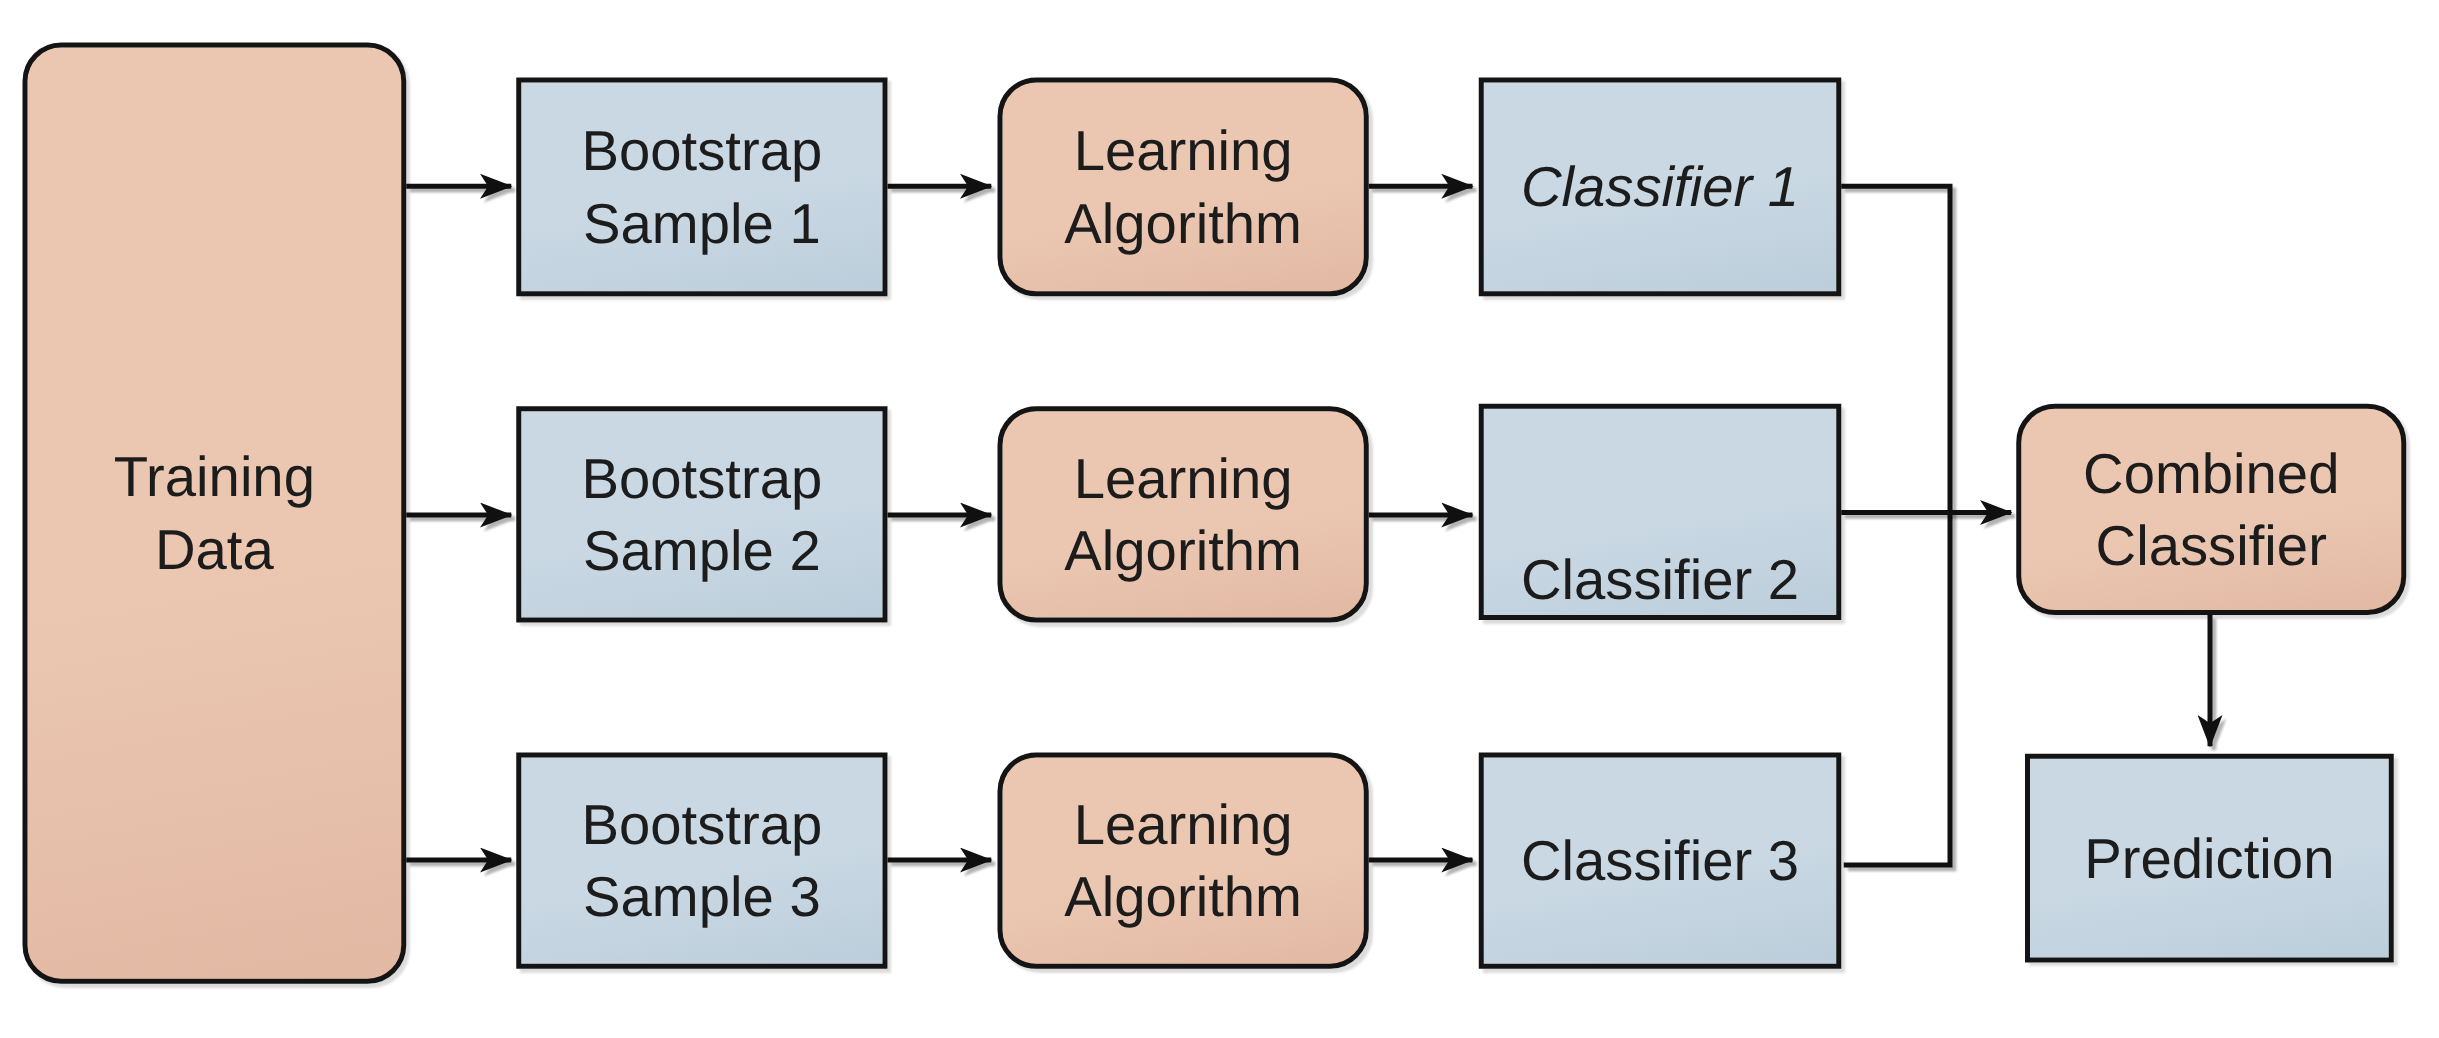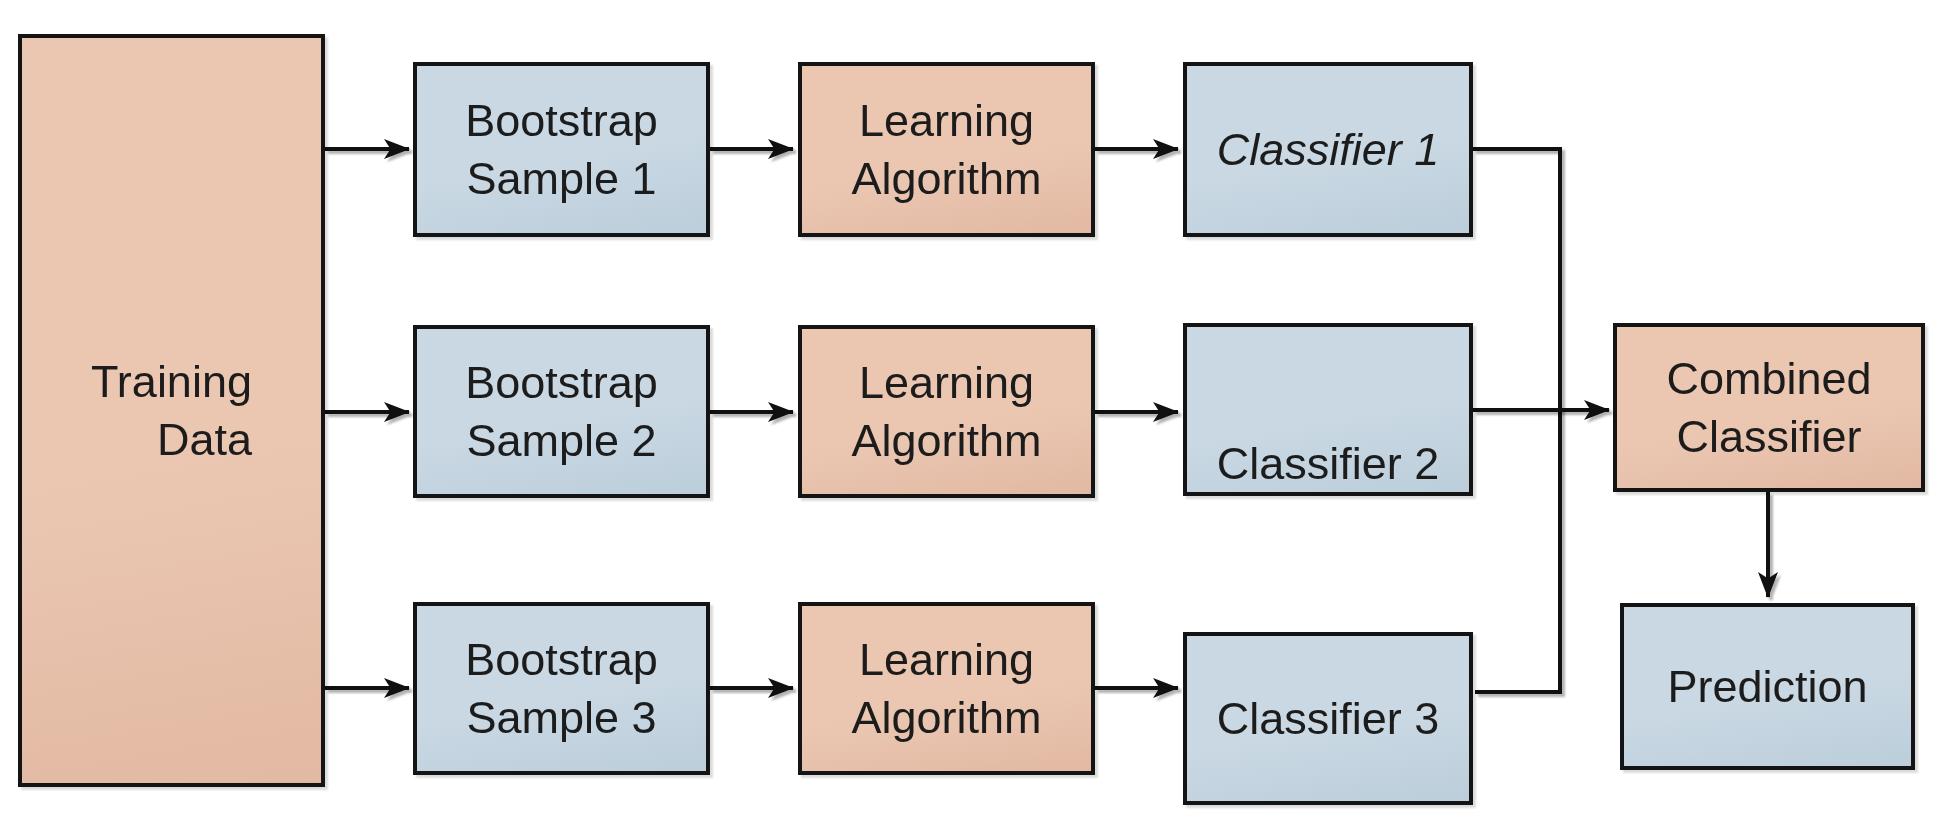--- a/index.html
+++ b/index.html
@@ -47,35 +47,36 @@
     box-shadow: 3px 3px 2px rgba(0,0,0,0.14);
   }
   .node .label {
     white-space: pre-line;
     font-size: 45px;
     line-height: 1.27;
     letter-spacing: 0px;
   }
   .salmon {
     background: linear-gradient(170deg, var(--salmon-fill, #ebc7b2) 0%, var(--salmon-fill, #ebc7b2) 55%, var(--salmon-fill-edge, #e3bba5) 100%);
+    border-radius: 31px;
   }
   .blue {
     background: linear-gradient(170deg, var(--blue-fill, #c9d8e3) 0%, var(--blue-fill, #c9d8e3) 55%, var(--blue-fill-edge, #bccedb) 100%);
   }
   
-  .n-training   { left: 18px;   top: 34px;  width: 307px; height: 753px; text-align: right; }
+  .n-training   { left: 18px;   top: 34px;  width: 307px; height: 753px; }
   .n-bs1        { left: 413px;  top: 62px;  width: 297px; height: 175px; }
   .n-la1        { left: 798px;  top: 62px;  width: 297px; height: 175px; }
   .n-cl1        { left: 1183px; top: 62px;  width: 290px; height: 175px; font-style: italic; }
   .n-bs2        { left: 413px;  top: 325px; width: 297px; height: 173px; }
   .n-la2        { left: 798px;  top: 325px; width: 297px; height: 173px; }
   .n-cl2        { left: 1183px; top: 323px; width: 290px; height: 173px; align-items: flex-end; }
   .n-bs3        { left: 413px;  top: 602px; width: 297px; height: 173px; }
   .n-la3        { left: 798px;  top: 602px; width: 297px; height: 173px; }
-  .n-cl3        { left: 1183px; top: 632px; width: 290px; height: 173px; }
+  .n-cl3        { left: 1183px; top: 602px; width: 290px; height: 173px; }
   .n-combined   { left: 1613px; top: 323px; width: 312px; height: 169px; }
   .n-prediction { left: 1620px; top: 603px; width: 295px; height: 167px; }
 </style>
 </head>
 <body>
 
 <div class="stage">
 
   <svg class="connectors" viewBox="0 0 1951 830" xmlns="http://www.w3.org/2000/svg">
     <defs>

